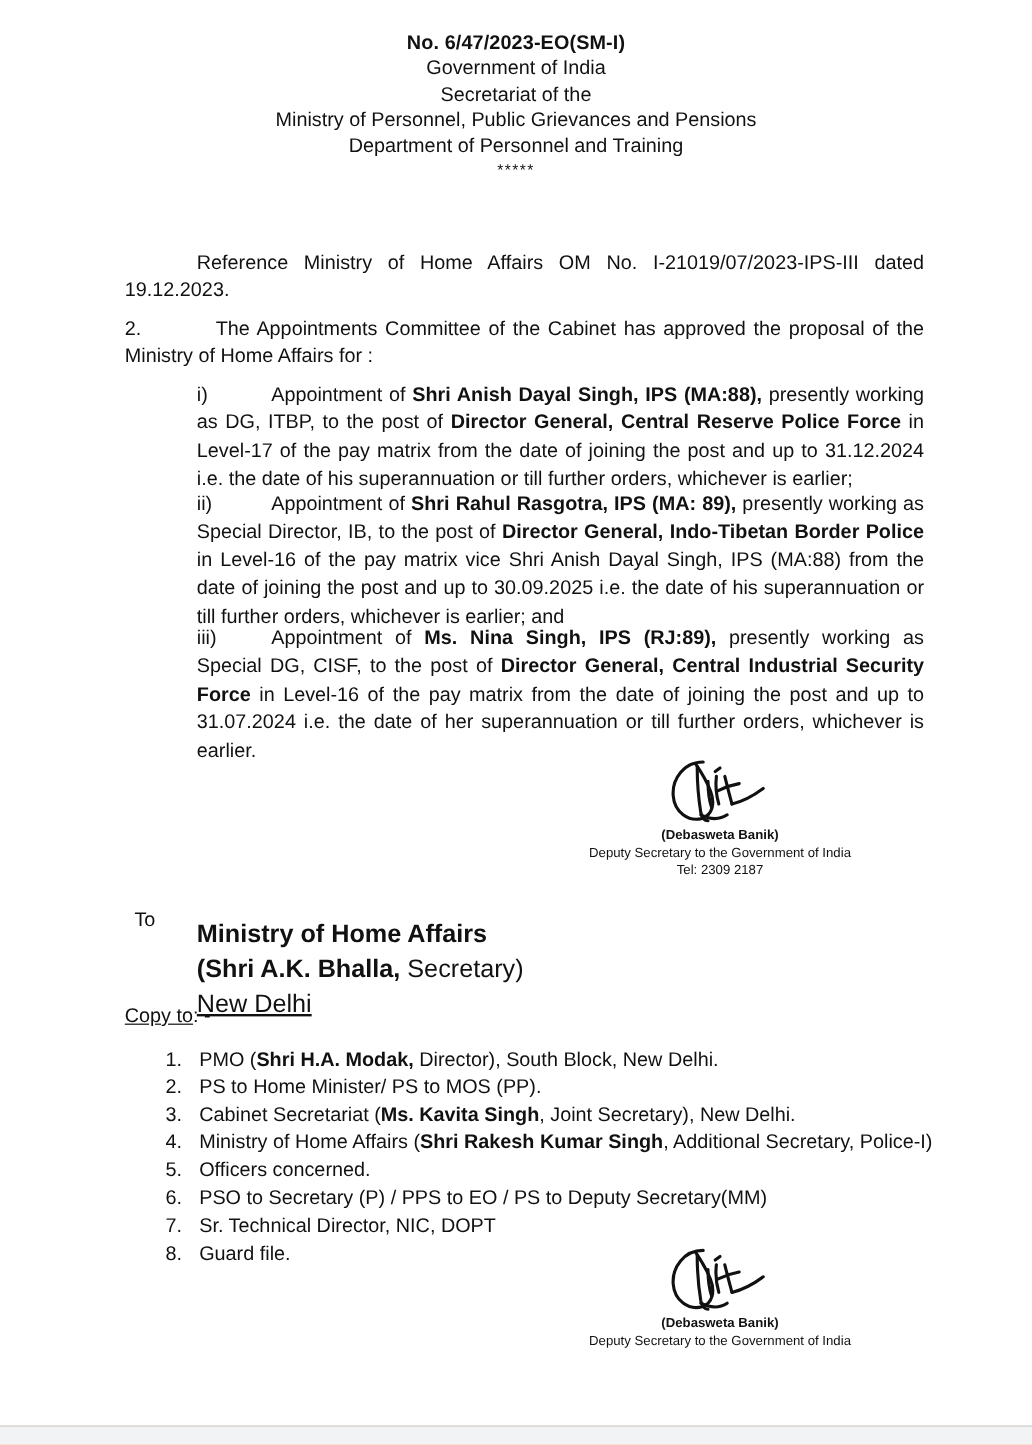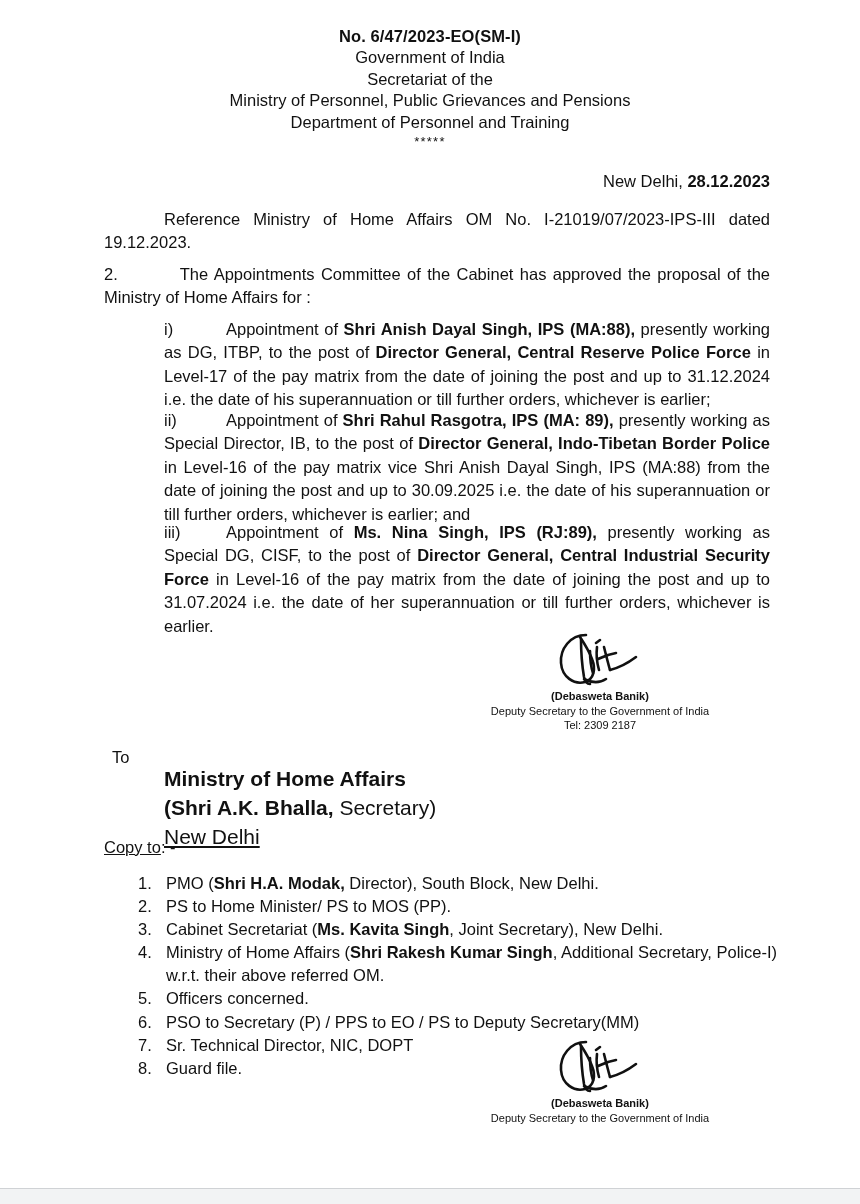--- a/index.html
+++ b/index.html
@@ -114,20 +114,21 @@
     align-items: flex-end;
     justify-content: center;
   }
   .sig-name { font-weight: bold; }
 
   
   .to-label {
     position: absolute;
     left: 112px;
     font-size: 16.5px;
+    margin-top: 10px;
   }
   .to-addr {
     position: absolute;
     left: 164px;
     font-size: 21px;
     line-height: 1.38;
   }
   .to-addr .addr-1 { font-weight: bold; }
   .to-addr .addr-2 b { font-weight: bold; }
   .to-addr .addr-3 { text-decoration: underline; }
@@ -165,24 +166,20 @@
 
   <div class="letter-head">
     <div class="file-no">No. 6/47/2023-EO(SM-I)</div>
     <div class="org-line">Government of India</div>
     <div class="org-line">Secretariat of the</div>
     <div class="org-line">Ministry of Personnel, Public Grievances and Pensions</div>
     <div class="org-line">Department of Personnel and Training</div>
     <div class="stars">*****</div>
   </div>
 
-  <div class="place-date">
-    <span>New Delhi,</span>
-    <b>28.12.2023</b>
-  </div>
 
   <div class="para block" style="top:208px;">
     <span class="lead-indent"></span><span>Reference Ministry of Home Affairs OM No. I-21019/07/2023-IPS-III dated 19.12.2023.</span>
   </div>
 
   <div class="para block" style="top:263px;">
     <span>2.</span><span class="num-indent"></span><span>The Appointments Committee of the Cabinet has approved the proposal of the Ministry of Home Affairs for :</span>
   </div>
 
   <div class="clause" style="top:318px;">
@@ -239,21 +236,20 @@
       <span class="txt"><span>PS to Home Minister/ PS to MOS (PP).</span><b></b><span></span></span>
     </div>
     <div class="row">
       <span class="idx">3.</span>
       <span class="txt"><span>Cabinet Secretariat (</span><b>Ms. Kavita Singh</b><span>, Joint Secretary), New Delhi.</span></span>
     </div>
     <div class="row">
       <span class="idx">4.</span>
       <span class="txt"><span>Ministry of Home Affairs (</span><b>Shri Rakesh Kumar Singh</b><span>, Additional Secretary, Police-I)</span></span>
     </div>
-    <div class="cont">w.r.t. their above referred OM.</div>
     <div class="row">
       <span class="idx">5.</span>
       <span class="txt">Officers concerned.</span>
     </div>
     <div class="row">
       <span class="idx">6.</span>
       <span class="txt">PSO to Secretary (P) / PPS to EO / PS to Deputy Secretary(MM)</span>
     </div>
     <div class="row">
       <span class="idx">7.</span>

